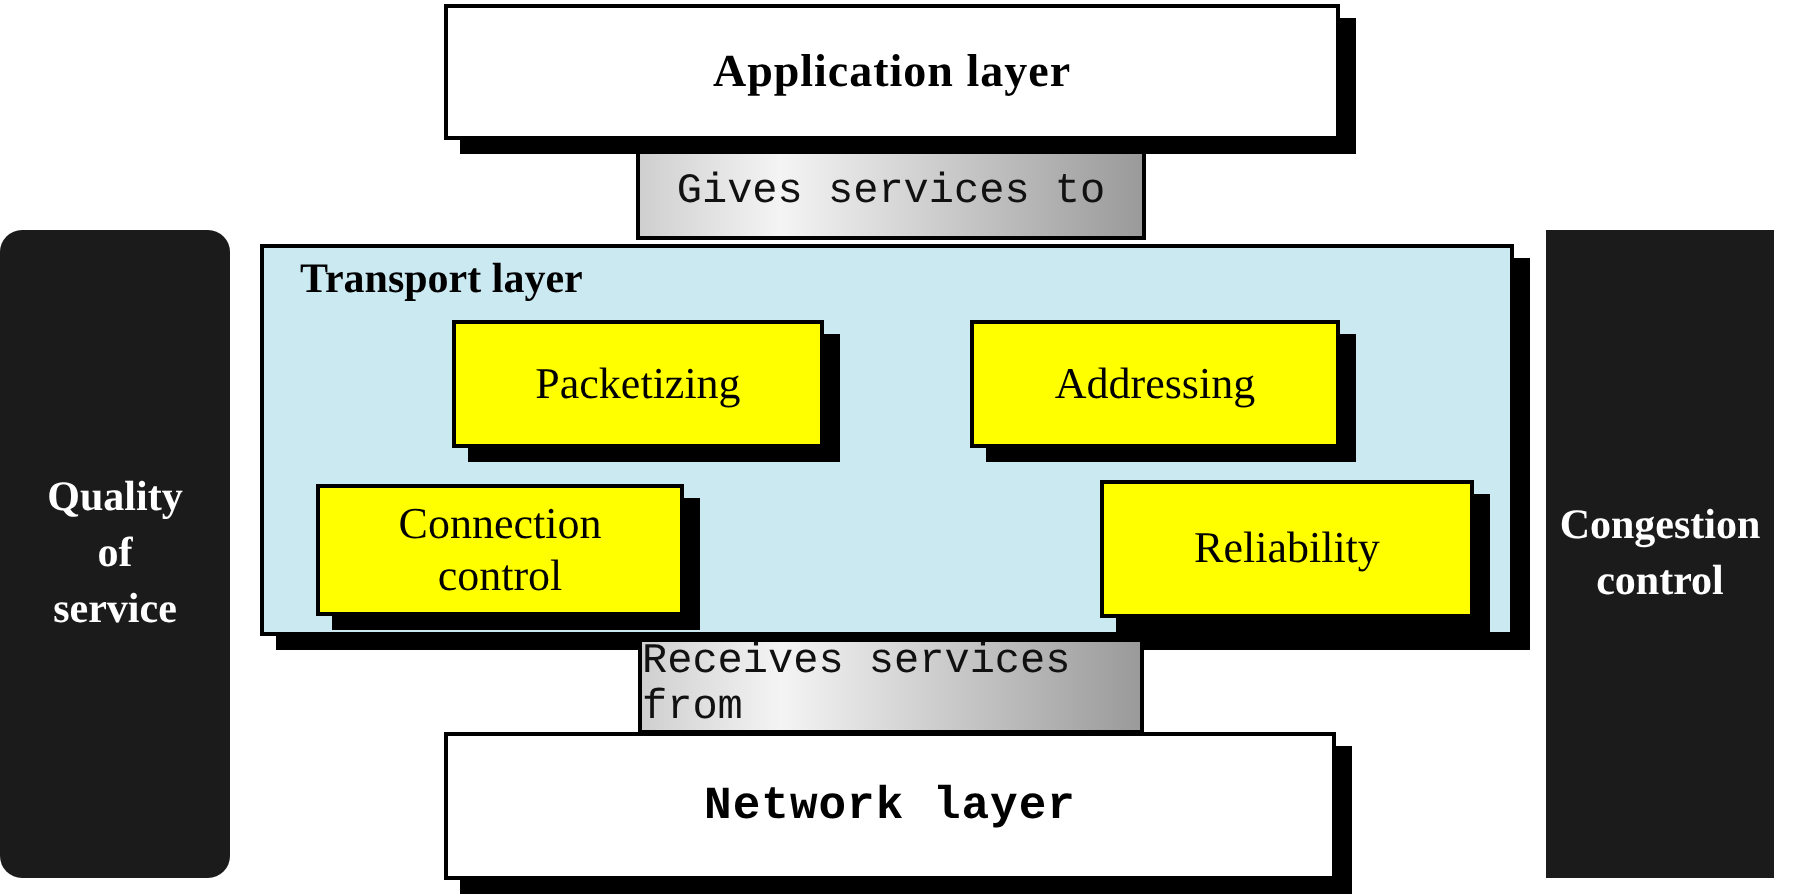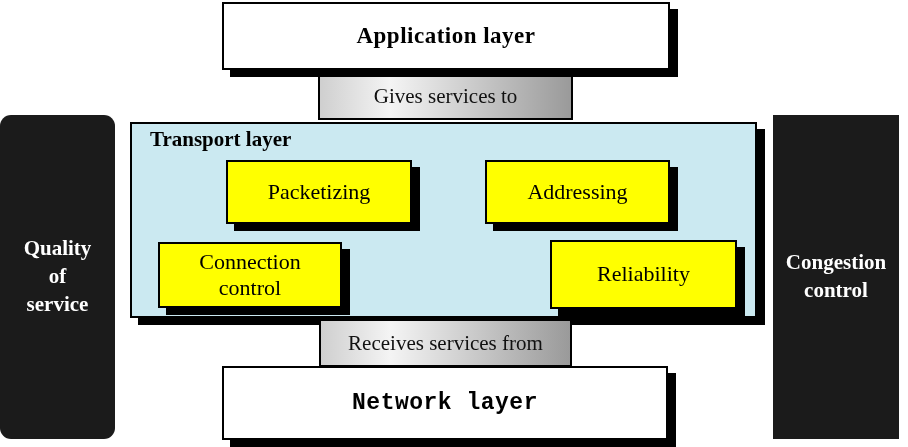--- a/index.html
+++ b/index.html
@@ -40,20 +40,21 @@
   
   .connector {
     position: absolute;
     box-sizing: border-box;
     border: 2px solid #000000;
     background: linear-gradient(90deg, #cfcfcf 0%, #f4f4f4 28%, #9a9a9a 100%);
     display: flex;
     align-items: center;
     justify-content: center;
     z-index: 2;
+    font-family: Liberation Mono, monospace;
   }
   .connector .connector-label {
     font-size: 21px;
     color: #111111;
   }
   .gives-connector    { left: 318px; top: 72px;  width: 255px; height: 48px; }
   .receives-connector { left: 319px; top: 319px; width: 253px; height: 48px; }
 
   
   .transport-box {
@@ -108,21 +109,21 @@
     z-index: 1;
   }
   .side-box .side-label {
     color: #ffffff;
     font-size: 21px;
     font-weight: bold;
     line-height: 1.32;
     white-space: pre-line;
   }
   .side-left  { left: 0;     width: 115px; border-radius: 11px; }
-  .side-right { left: 773px; width: 126px; }
+  .side-right { left: 773px; width: 114px; }
 </style>
 </head>
 <body>
 
 <div class="stage">
 
   <div class="layer-box app-box">
     <span class="layer-label">Application layer</span>
   </div>
 

